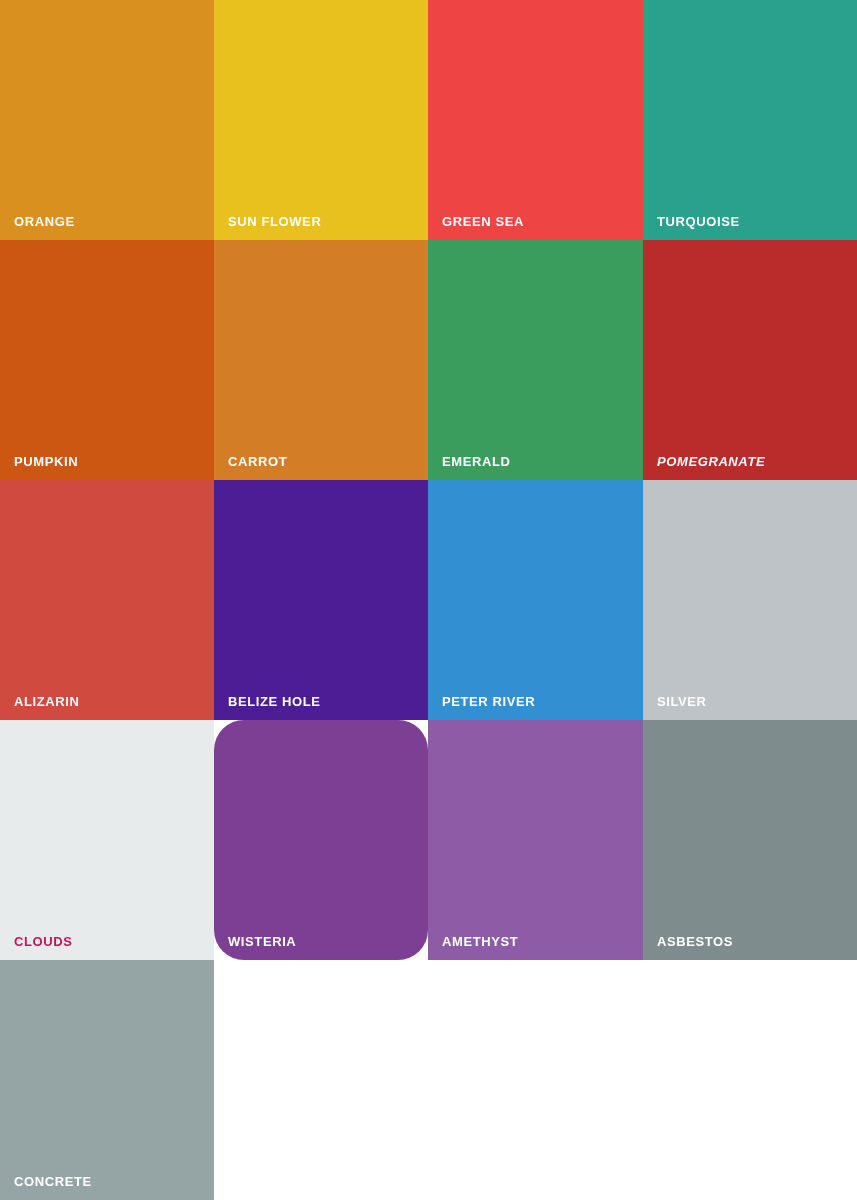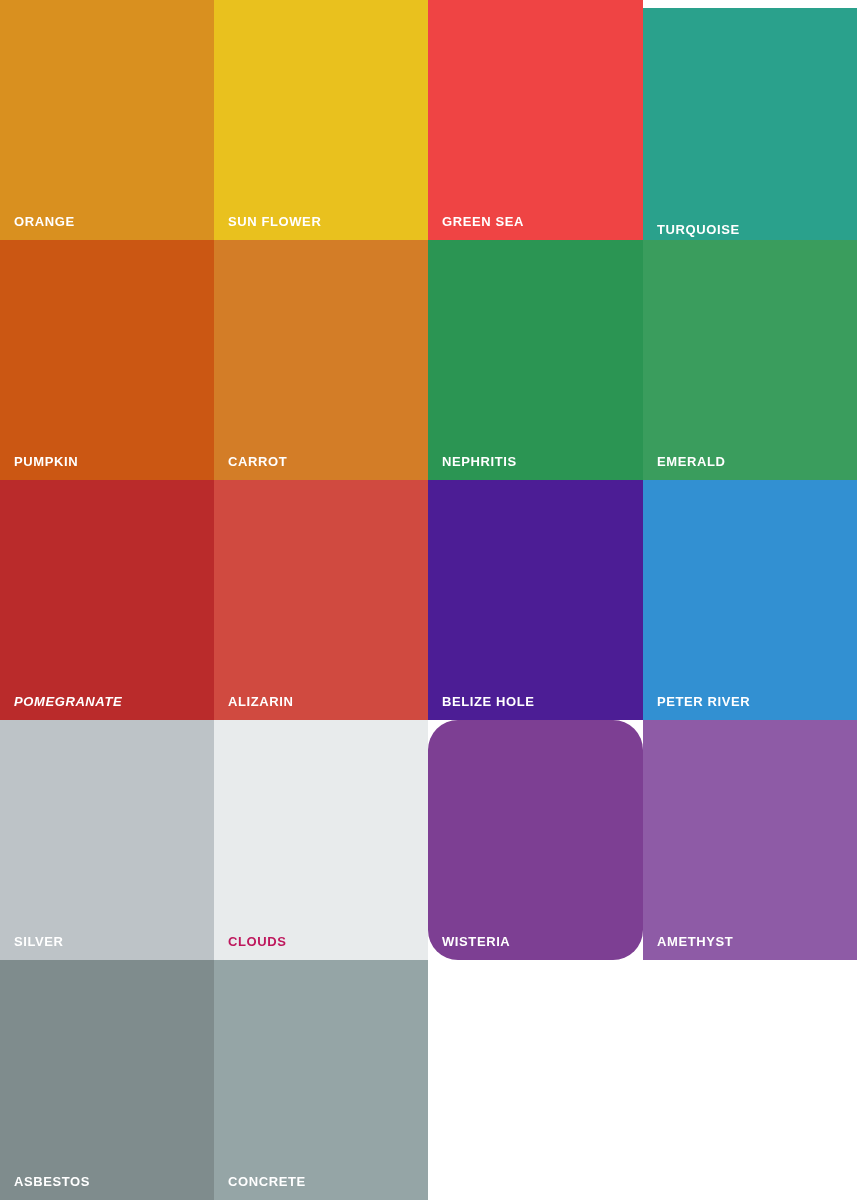--- a/index.html
+++ b/index.html
@@ -54,31 +54,28 @@
 <main id="palette-grid">
     <div class="swatch" style="background-color: rgb(217, 144, 31);">
       <span class="swatch-label">ORANGE</span>
     </div>
     <div class="swatch" style="background-color: rgb(233, 193, 30);">
       <span class="swatch-label">SUN FLOWER</span>
     </div>
     <div class="swatch" style="background-color: #ef4444;">
       <span class="swatch-label">GREEN SEA</span>
     </div>
-    <div class="swatch" style="background-color: rgb(42, 161, 140); margin-top: 8px;">
+    <div class="swatch" style="background-color: rgb(42, 161, 140);">
       <span class="swatch-label">TURQUOISE</span>
     </div>
     <div class="swatch" style="background-color: rgb(203, 87, 19);">
       <span class="swatch-label">PUMPKIN</span>
     </div>
     <div class="swatch" style="background-color: rgb(211, 125, 39);">
       <span class="swatch-label">CARROT</span>
-    </div>
-    <div class="swatch" style="background-color: rgb(43, 149, 83);">
-      <span class="swatch-label">NEPHRITIS</span>
     </div>
     <div class="swatch" style="background-color: rgb(58, 157, 93);">
       <span class="swatch-label">EMERALD</span>
     </div>
     <div class="swatch" style="background-color: rgb(186, 43, 43); font-style: italic;">
       <span class="swatch-label">POMEGRANATE</span>
     </div>
     <div class="swatch" style="background-color: rgb(208, 74, 64);">
       <span class="swatch-label">ALIZARIN</span>
     </div>

